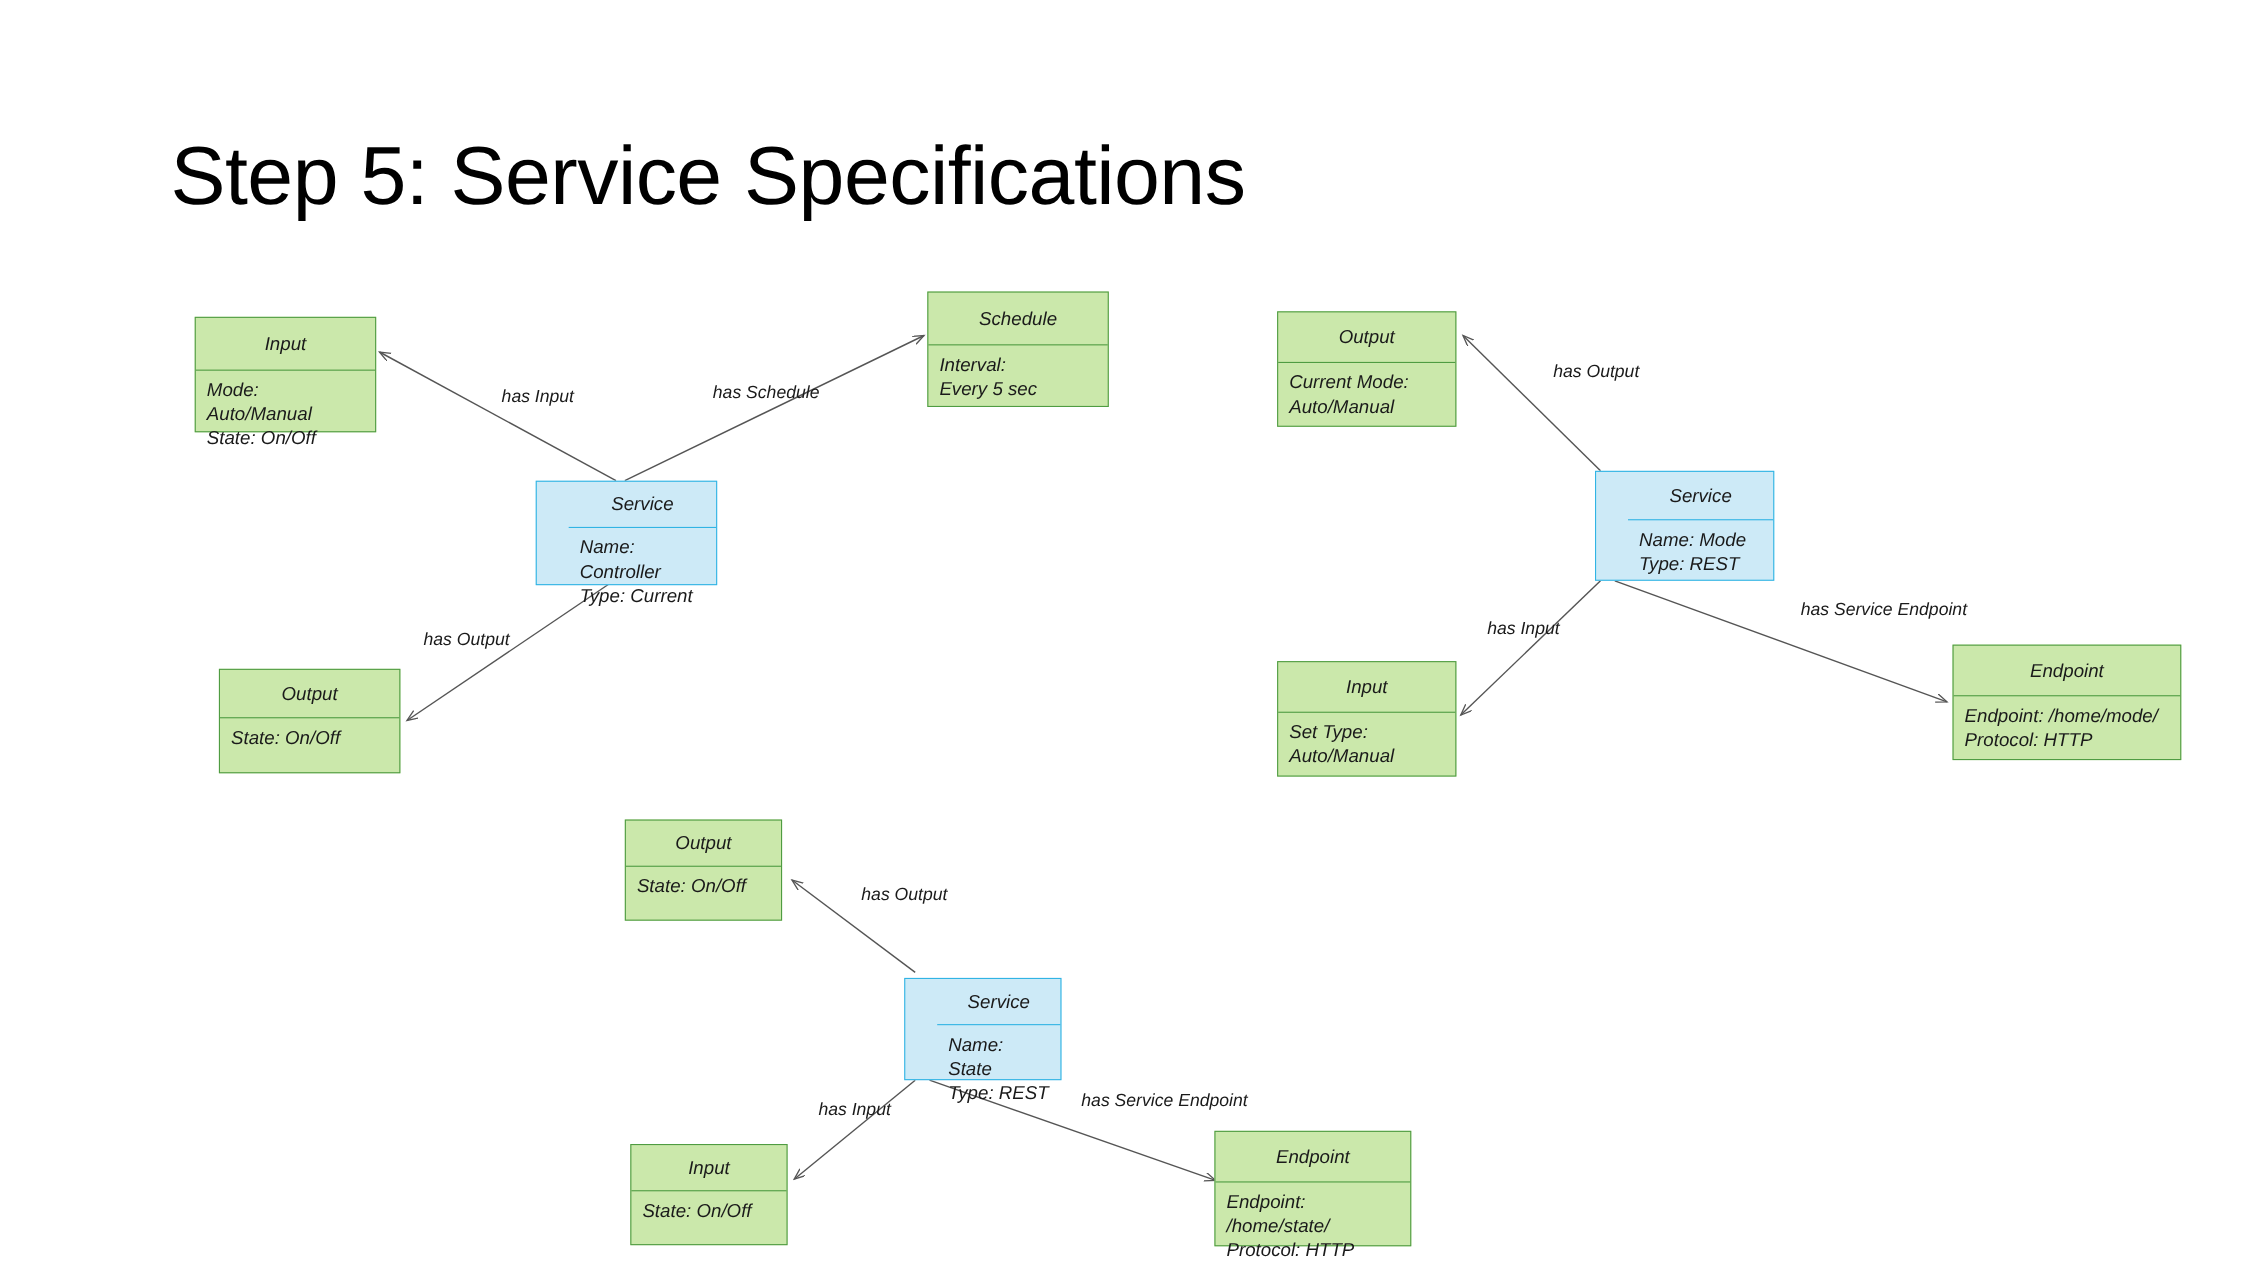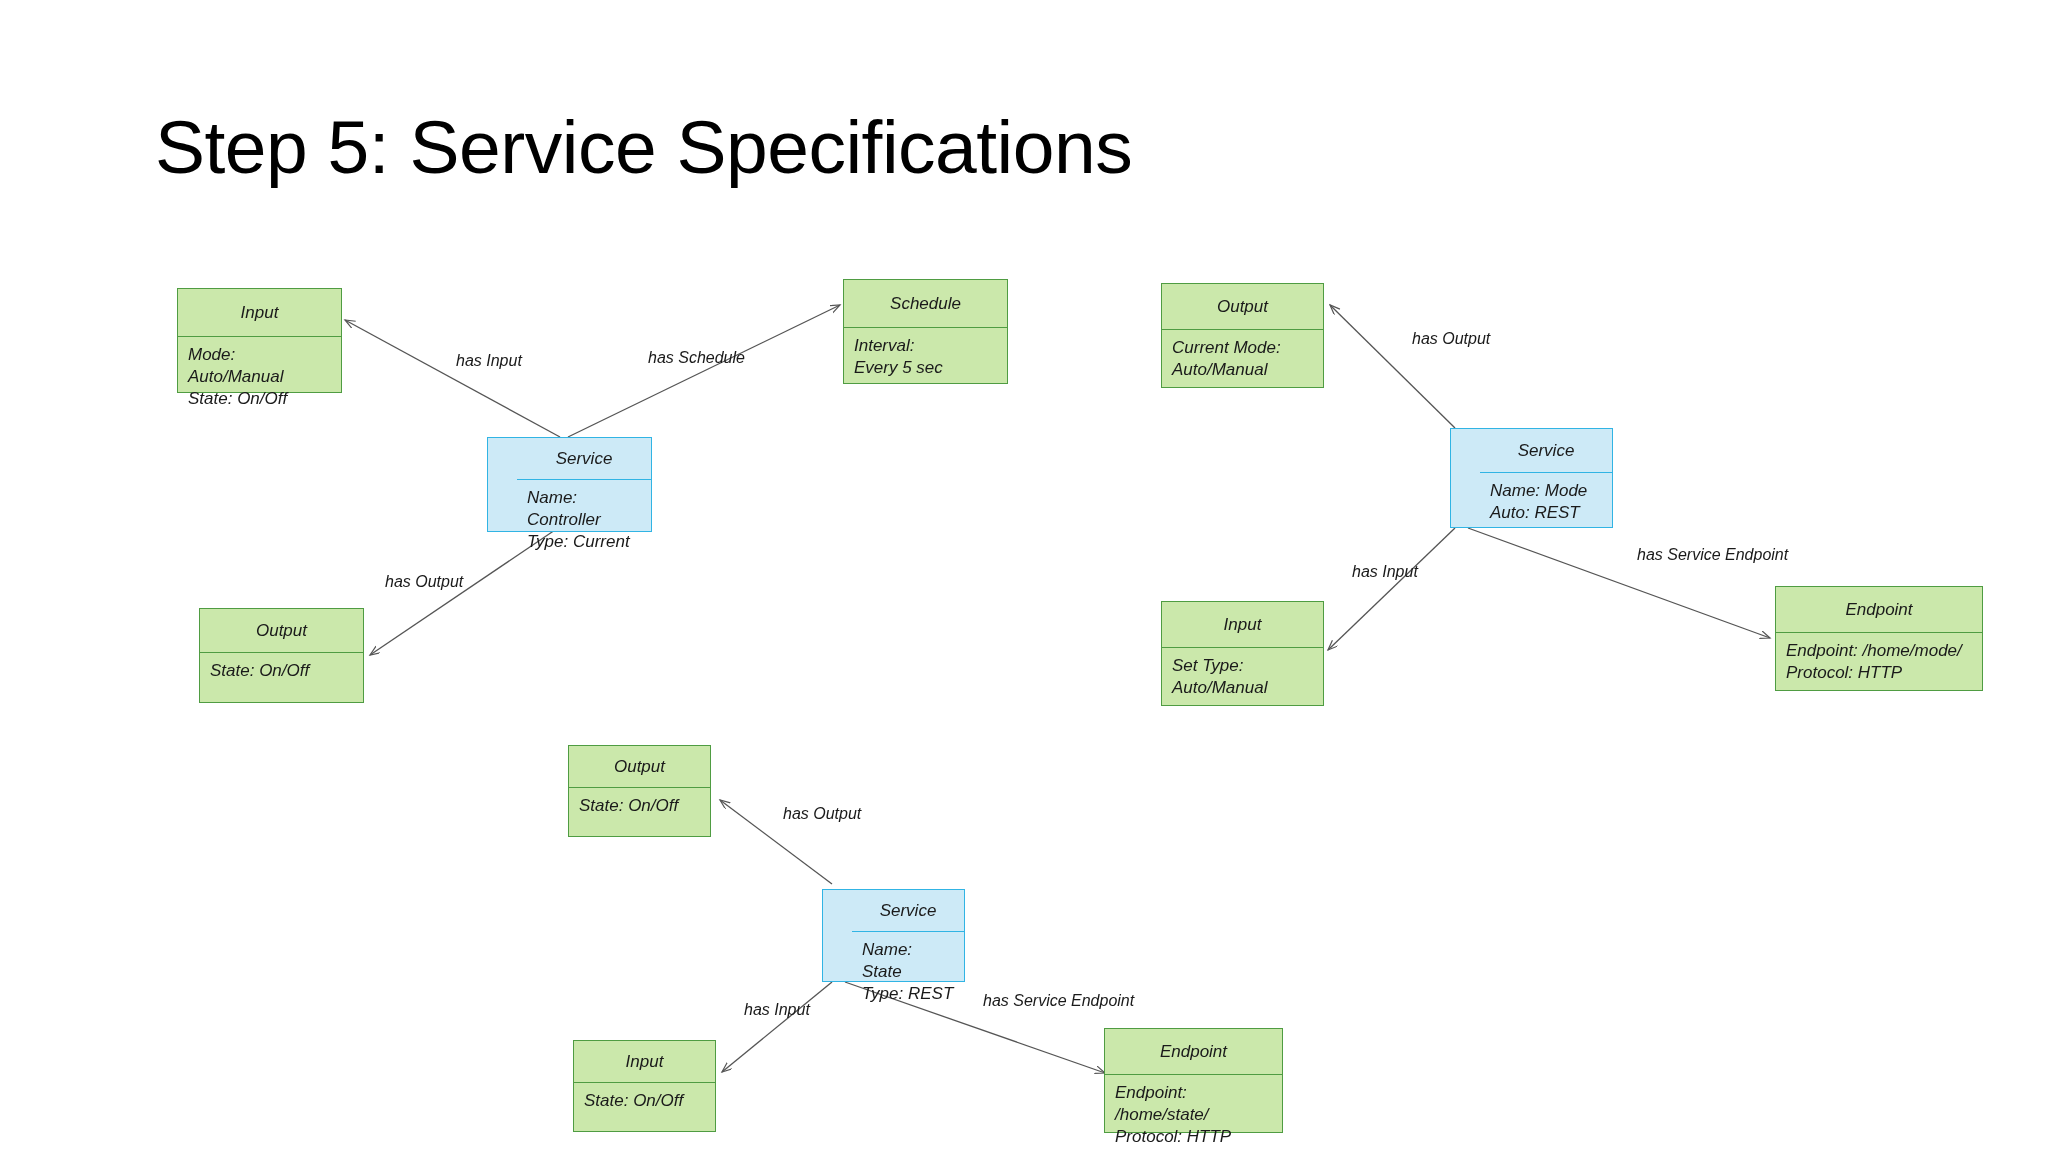--- a/index.html
+++ b/index.html
@@ -11,21 +11,21 @@
     position: relative;
     width: 2048px;
     height: 1152px;
     background: #ffffff;
     overflow: hidden;
     font-family: "Liberation Sans", sans-serif;
   }
   #title {
     position: absolute;
     left: 155px;
-    top: 108px;
+    top: 120px;
     font-size: 75px;
     line-height: 1.05;
     color: #000000;
     font-weight: 400;
     letter-spacing: -0.5px;
     white-space: nowrap;
   }
   #edges {
     position: absolute;
     left: 0;
@@ -104,21 +104,21 @@
     <line x1="832" y1="982" x2="722" y2="1072" stroke="#555555" stroke-width="1.3" marker-end="url(#arrow)"></line>
     <line x1="845" y1="982" x2="1105" y2="1073" stroke="#555555" stroke-width="1.3" marker-end="url(#arrow)"></line>
   </svg>
 
   <div class="node" style="left:177px; top:288px; width:165px; height:105px;">
     <div class="node-header" style="height:48px;">Input</div>
     <div class="node-body">Mode: Auto/Manual
 State: On/Off</div>
   </div>
 
-  <div class="node" style="left:843px; top:279px; width:165px; height:105px;">
+  <div class="node" style="left:843px; top:265px; width:165px; height:105px;">
     <div class="node-header" style="height:48px;">Schedule</div>
     <div class="node-body">Interval:
 Every 5 sec</div>
   </div>
 
   <div class="node blue" style="left:487px; top:437px; width:165px; height:95px;">
     <div class="node-header" style="height:42px;">Service</div>
     <div class="node-body">Name: Controller
 Type: Current</div>
   </div>
@@ -134,21 +134,21 @@
 
   <div class="node" style="left:1161px; top:283px; width:163px; height:105px;">
     <div class="node-header" style="height:46px;">Output</div>
     <div class="node-body">Current Mode:
 Auto/Manual</div>
   </div>
 
   <div class="node blue" style="left:1450px; top:428px; width:163px; height:100px;">
     <div class="node-header" style="height:44px;">Service</div>
     <div class="node-body">Name: Mode
-Auto: REST</div>
+Type: REST</div>
   </div>
 
   <div class="node" style="left:1161px; top:601px; width:163px; height:105px;">
     <div class="node-header" style="height:46px;">Input</div>
     <div class="node-body">Set Type:
 Auto/Manual</div>
   </div>
 
   <div class="node" style="left:1775px; top:586px; width:208px; height:105px;">
     <div class="node-header" style="height:46px;">Endpoint</div>

